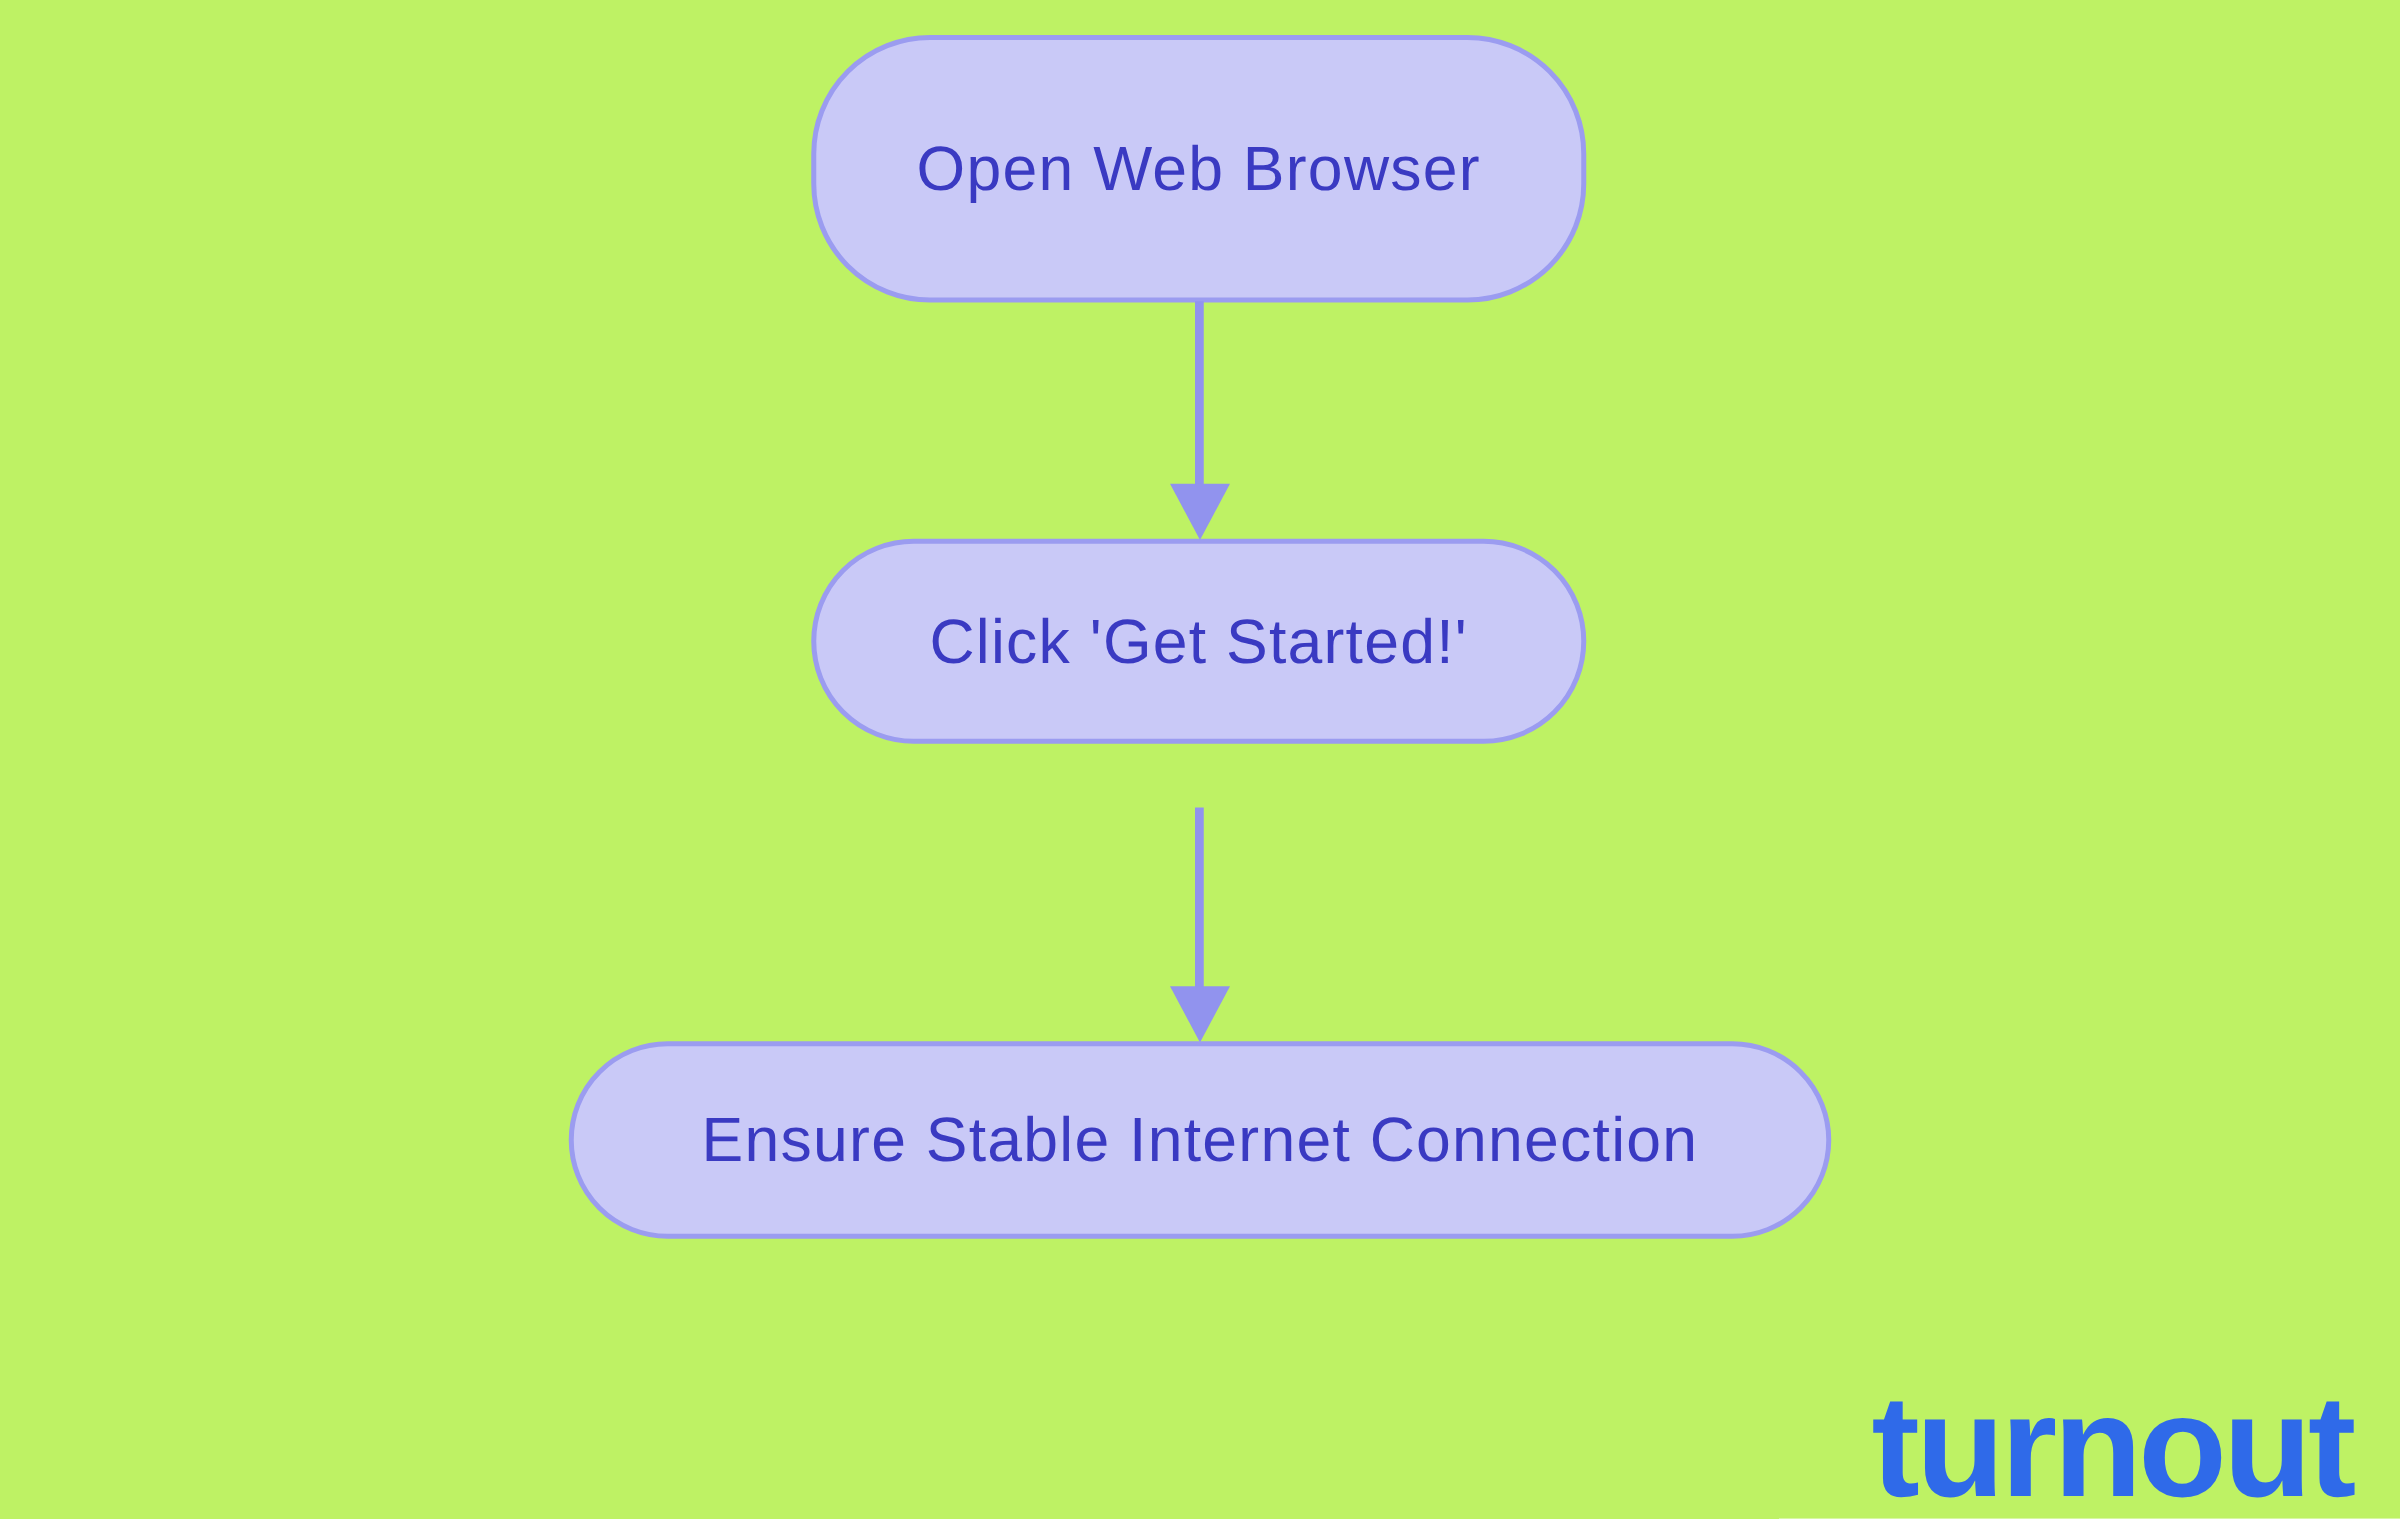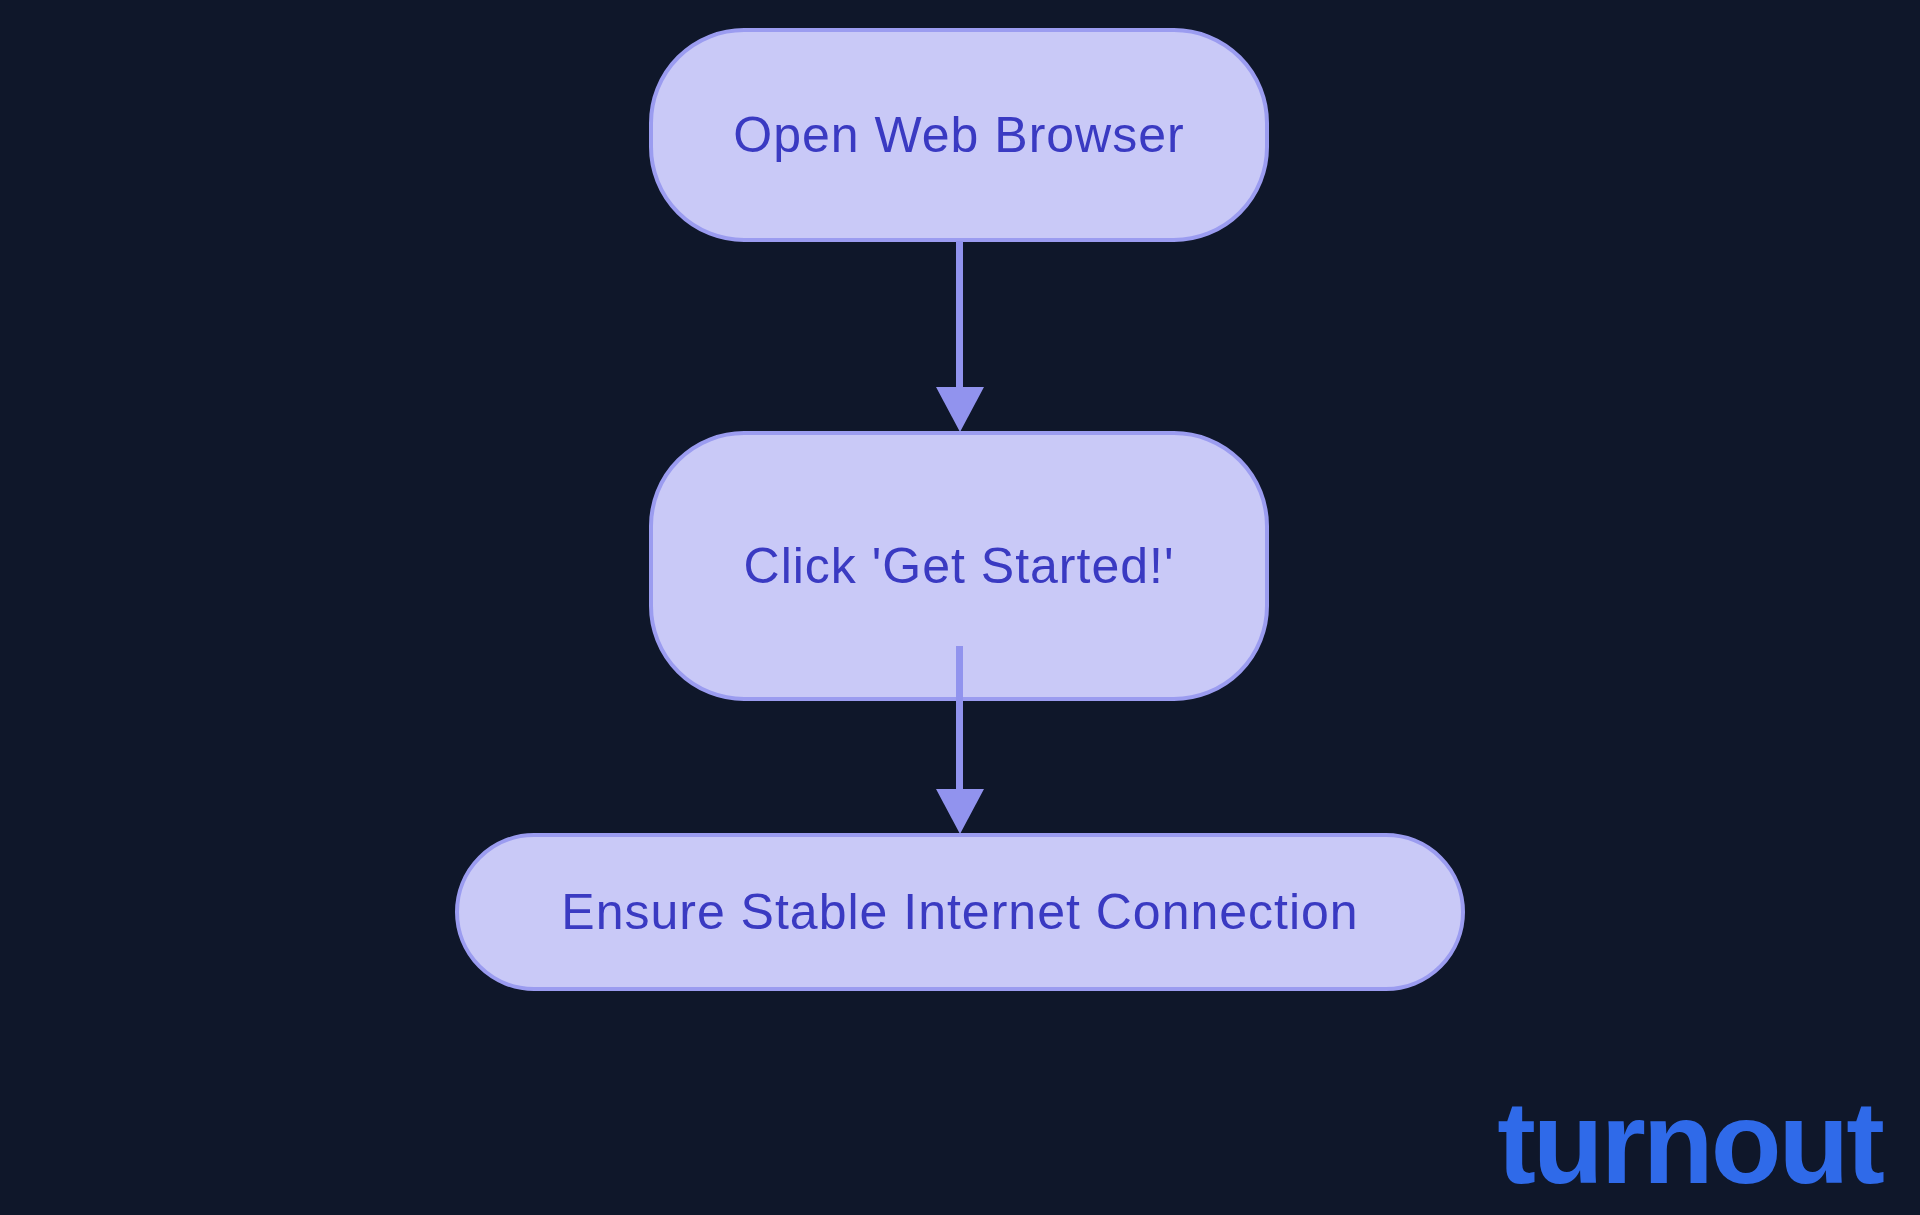--- a/index.html
+++ b/index.html
@@ -5,21 +5,21 @@
   html, body {
     margin: 0;
     padding: 0;
     background: #ffffff;
     font-family: "Liberation Sans", sans-serif;
   }
   .canvas {
     position: relative;
     width: 1920px;
     height: 1215px;
-    background: #0f172a;
+    background: #bef264;
     overflow: hidden;
   }
   .node {
     position: absolute;
     box-sizing: border-box;
     background: #c9c9f7;
     border: 4px solid #9b9cf0;
     border-radius: 95px;
     display: flex;
     align-items: center;
@@ -42,42 +42,42 @@
     position: absolute;
     width: 0;
     height: 0;
     border-left: 24px solid transparent;
     border-right: 24px solid transparent;
     border-top: 45px solid #9193ee;
   }
   .logo {
     position: absolute;
     right: 38px;
-    bottom: 14px;
+    bottom: 0;
     color: #2f6ae9;
     font-size: 116px;
     font-weight: bold;
     letter-spacing: -3px;
     line-height: 1;
     margin-top: 44px;
   }
 </style>
 </head>
 <body>
 
 <div class="canvas">
 
   <div class="node" style="left: 649px; top: 28px; width: 620px; height: 214px;">
     <span class="node-label">Open Web Browser</span>
   </div>
 
   <div class="connector-line" style="left: 956px; top: 241px; height: 147px;"></div>
   <div class="connector-head" style="left: 936px; top: 387px;"></div>
 
-  <div class="node" style="left: 649px; top: 431px; width: 620px; height: 270px;">
+  <div class="node" style="left: 649px; top: 431px; width: 620px; height: 164px;">
     <span class="node-label">Click 'Get Started!'</span>
   </div>
 
   <div class="connector-line" style="left: 956px; top: 646px; height: 145px;"></div>
   <div class="connector-head" style="left: 936px; top: 789px;"></div>
 
   <div class="node" style="left: 455px; top: 833px; width: 1010px; height: 158px;">
     <span class="node-label">Ensure Stable Internet Connection</span>
   </div>
 

